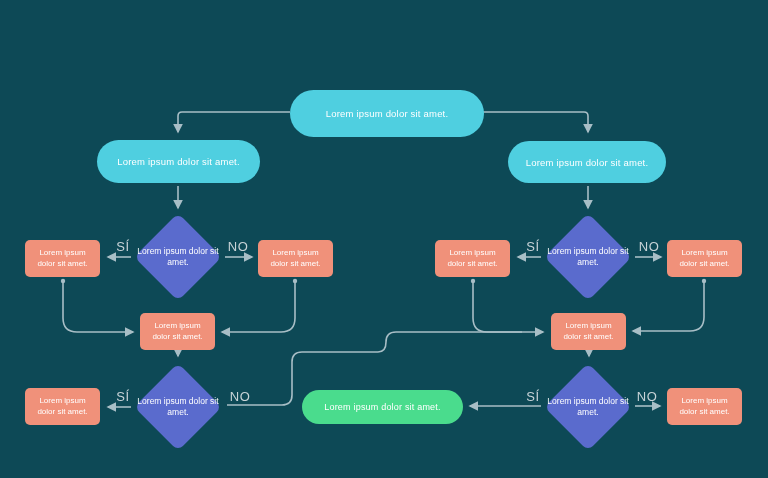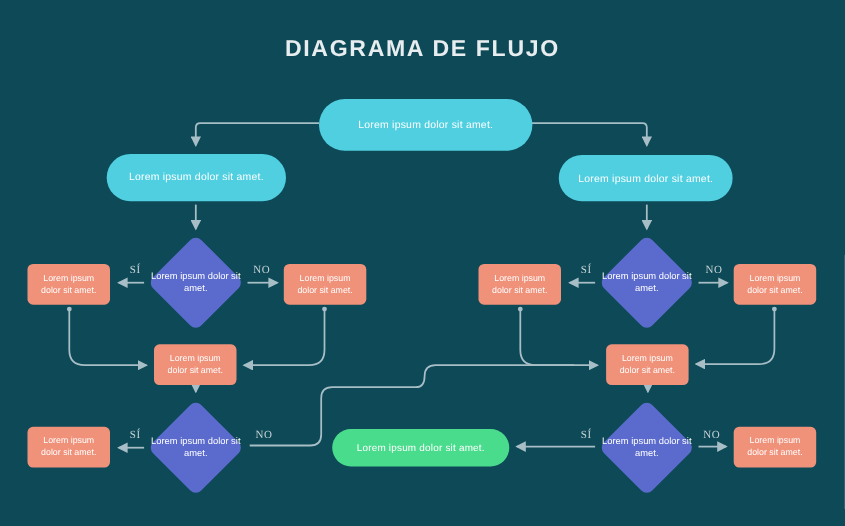--- a/index.html
+++ b/index.html
@@ -64,29 +64,28 @@
     position:absolute;z-index:3;
     width:84px;
     transform:translate(-50%,-50%);
     text-align:center;color:#ffffff;
     font-size:8.5px;line-height:1.35;
   }
   .branch-label{
     position:absolute;z-index:3;
     transform:translate(-50%,-50%);
     color:var(--branch-label-color);
-    font-size:10px;letter-spacing:0.5px;font-family:Liberation Serif, serif;
+    font-size:13px;letter-spacing:0.5px;
   }
 </style>
 </head>
 <body>
 
 <div class="stage">
 
-  <div class="title">DIAGRAMA DE FLUJO</div>
 
   <svg class="flow-svg" width="768" height="478">
     <defs>
       <marker id="arw" viewBox="0 0 6 6" markerWidth="6" markerHeight="6" refX="5" refY="3" orient="auto">
         <path d="M0,0 L6,3 L0,6 Z"></path>
       </marker>
     </defs>
 
     <path d="M 290 112 L 182 112 Q 178 112 178 116 L 178 132" marker-end="url(#arw)"></path>
     <path d="M 483 112 L 584 112 Q 588 112 588 116 L 588 132" marker-end="url(#arw)"></path>

